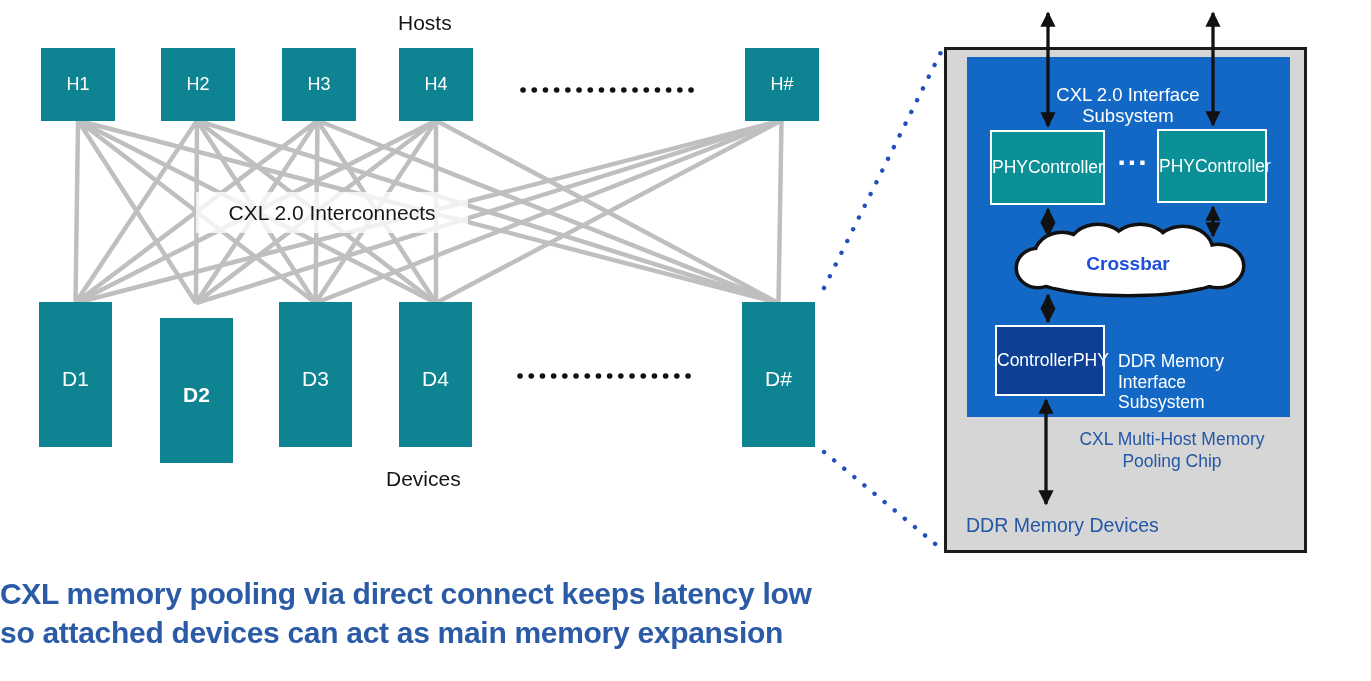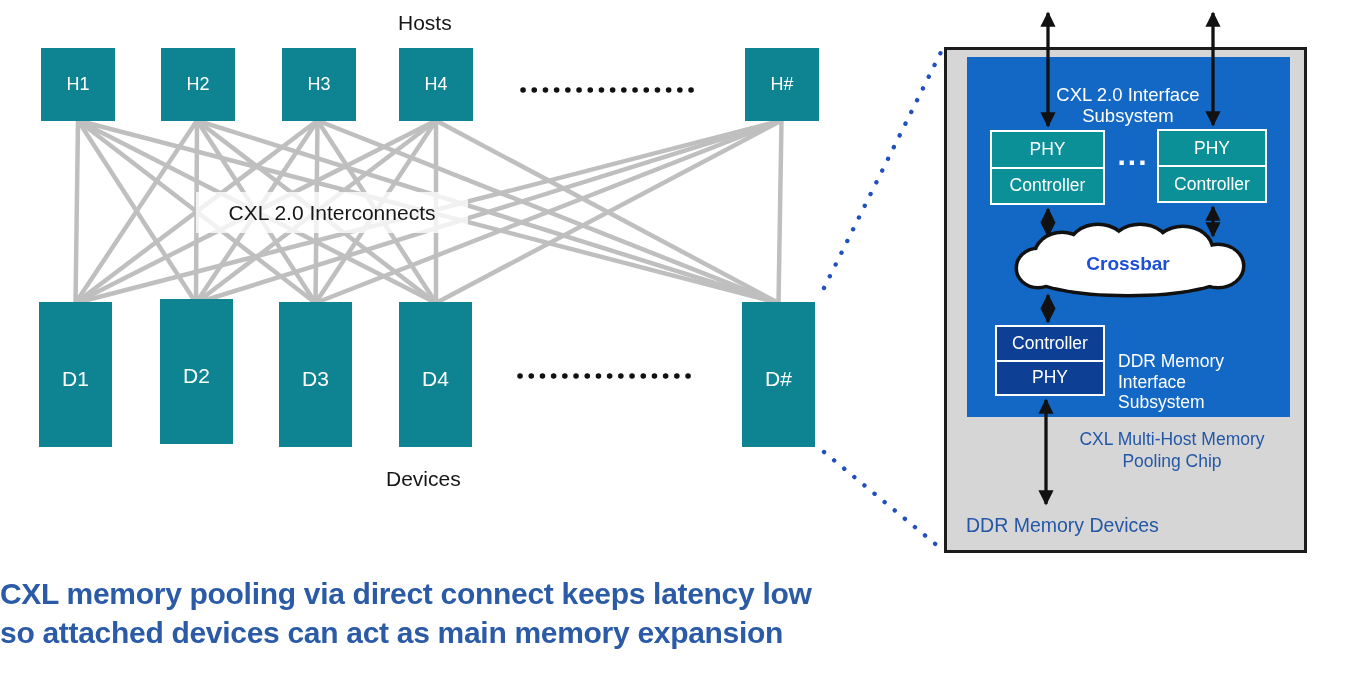--- a/index.html
+++ b/index.html
@@ -31,21 +31,21 @@
 
   
   .chip-outer { left:944px; top:47px; width:363px; height:506px;
     background:#D6D6D6; border:3px solid #1c1c1c; box-sizing:border-box; }
   .chip-blue  { left:967px; top:57px; width:323px; height:360px; background:#1468C5; }
 
   .iface-title { left:1033px; top:64px; width:190px; text-align:center;
     color:#fff; font-size:18.5px; line-height:21px;margin-top:20px; }
 
   .io-block { position:absolute; z-index:3; border:2px solid #fff; box-sizing:border-box;
-    display:flex; flex-direction:column; }
+    display:flex; }
   .io-block .cell { flex:1; display:flex; align-items:center; justify-content:center;
     color:#fff; font-size:17.5px; }
   .io-block .divider { height:2px; background:#fff; }
   .teal-block { background:#0C9097; }
   .navy-block { background:#0D4094; }
 
   .ellipsis-dots { left:1110px; top:138px; width:46px; text-align:center;
     color:#fff; font-size:30px; font-weight:bold; letter-spacing:2px; }
 
   .crossbar-label { left:1058px; top:253px; width:140px; text-align:center;
@@ -159,21 +159,21 @@
     </div>
   <div class="node host" style="left:745px; top:48px;">
       <span>H#</span>
     </div>
 
   <div class="lbl interconnect-label">CXL 2.0 Interconnects</div>
 
   <div class="node device" style="left:39px;  top:302px;">
       <span>D1</span>
     </div>
-  <div class="node device" style="left:160px; top:299px;">
+  <div class="node device" style="left:160px; top:318px;font-weight:bold;">
       <span>D2</span>
     </div>
   <div class="node device" style="left:279px; top:302px;">
       <span>D3</span>
     </div>
   <div class="node device" style="left:399px; top:302px;">
       <span>D4</span>
     </div>
   <div class="node device" style="left:742px; top:302px;">
       <span>D#</span>

